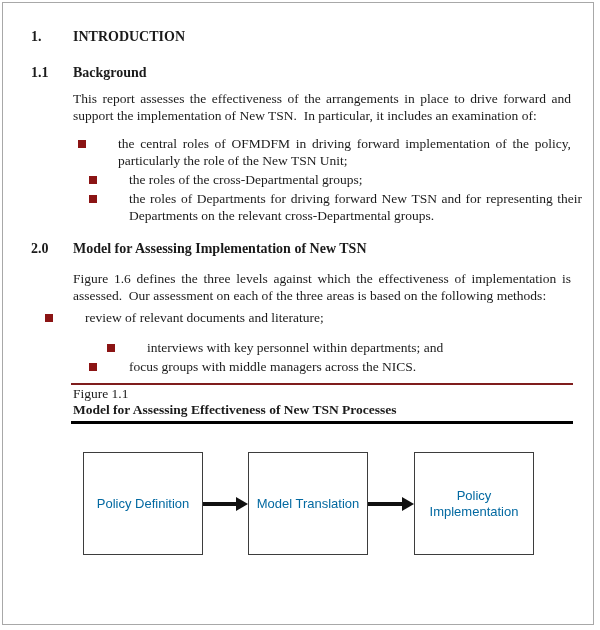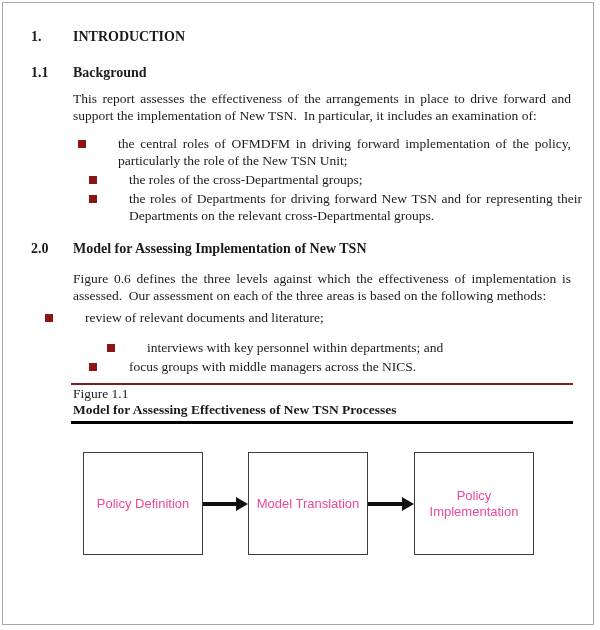--- a/index.html
+++ b/index.html
@@ -76,21 +76,21 @@
     line-height: 16px;
   }
   .figcap .fig-title { font-weight: bold; }
   .diagram {
     position: relative;
     margin: 28px 0 0 -28px;
     height: 110px;
     font-family: "Liberation Sans", "DejaVu Sans", sans-serif;
     font-size: 13px;
     line-height: 16px;
-    color: #ec4899;
+    color: #0369a1;
   }
   .dbox {
     position: absolute;
     top: 0;
     width: 120px;
     height: 103px;
     box-sizing: border-box;
     border: 1.5px solid #3d3d3d;
     background: #ffffff;
     display: flex;
@@ -150,21 +150,21 @@
   <div class="bullet mt10">
     <span class="sq"></span>
     <span class="btxt">the roles of Departments for driving forward New TSN and for representing their Departments on the relevant cross-Departmental groups.</span>
   </div>
 
   <div class="sec-head h12">
     <span class="num">2.0</span>
     <span class="ttl">Model for Assessing Implementation of New TSN</span>
   </div>
 
-  <div class="para para2">Figure 0.6 defines the three levels against which the effectiveness of implementation is assessed.  Our assessment on each of the three areas is based on the following methods:</div>
+  <div class="para para2">Figure 1.6 defines the three levels against which the effectiveness of implementation is assessed.  Our assessment on each of the three areas is based on the following methods:</div>
 
   <div class="bullet mt5">
     <span class="sq"></span>
     <span class="btxt">review of relevant documents and literature;</span>
   </div>
   <div class="bullet mt13">
     <span class="sq"></span>
     <span class="btxt">interviews with key personnel within departments; and</span>
   </div>
   <div class="bullet mt10">

